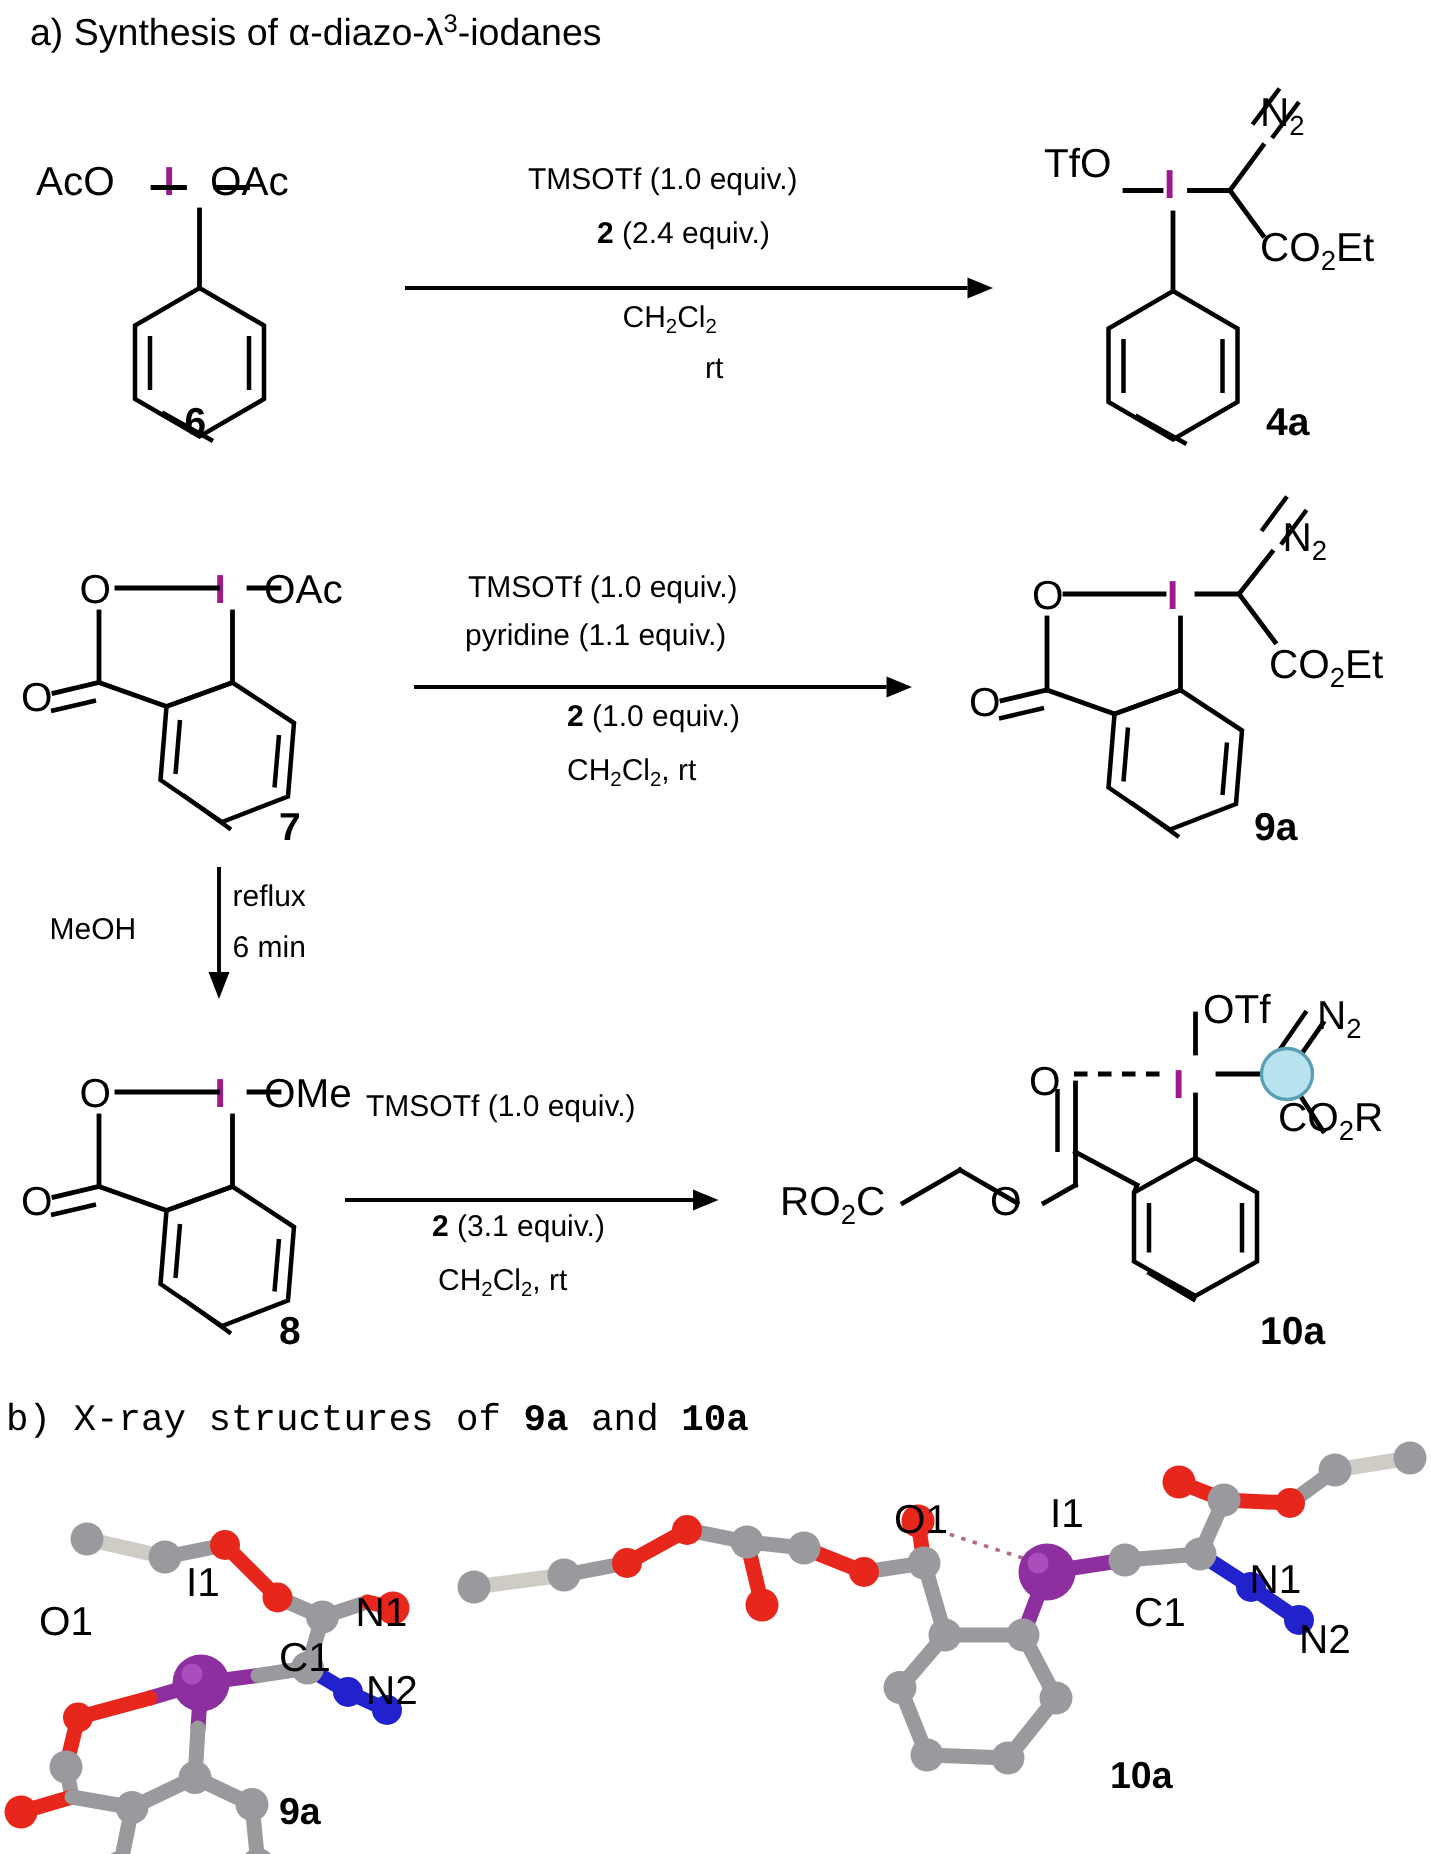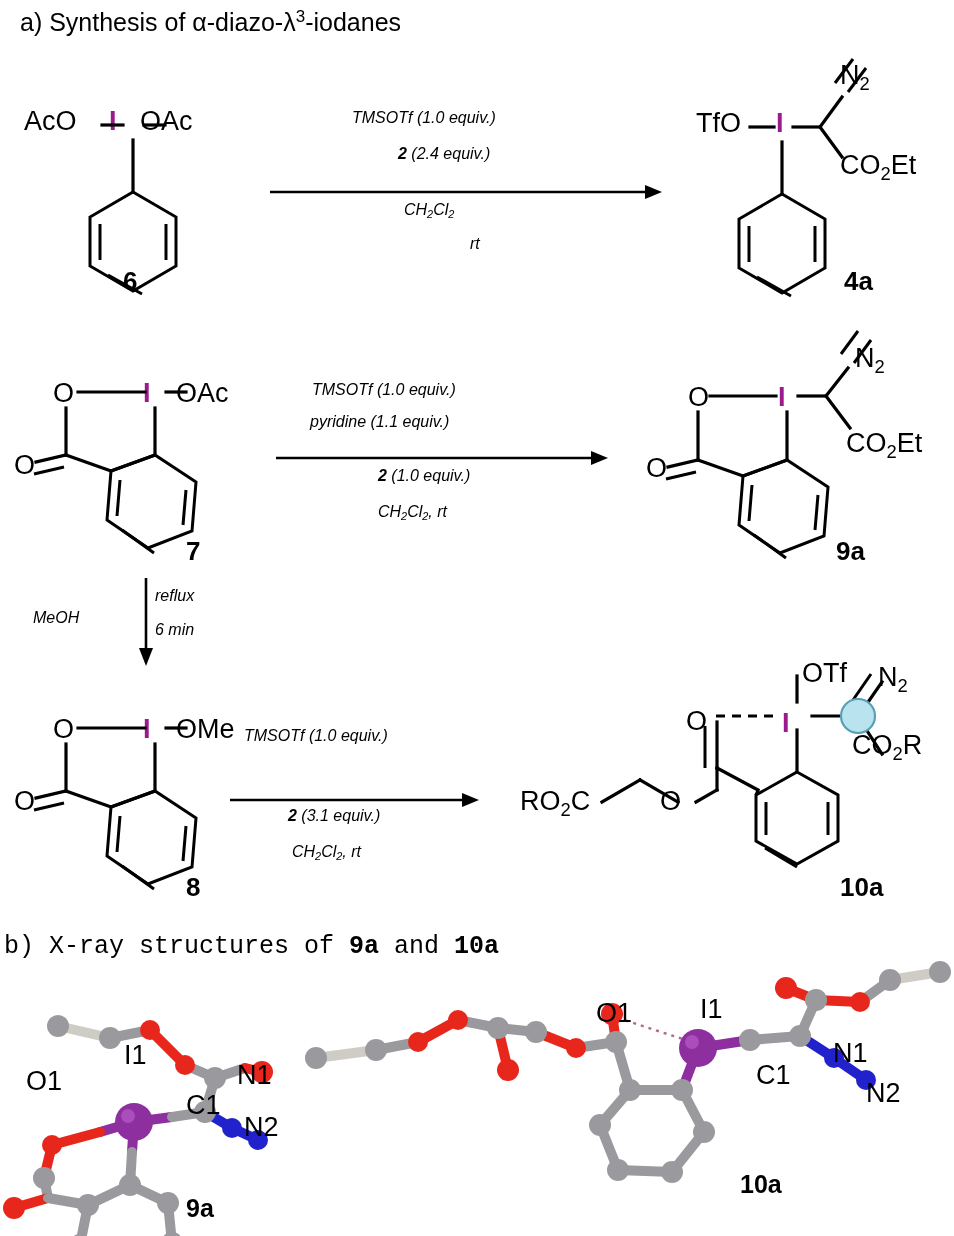--- a/index.html
+++ b/index.html
@@ -3,21 +3,21 @@
 <meta charset="utf-8">
 <style>
   html,body{margin:0;padding:0;background:#fff;}
   body{width:954px;height:1236px;position:relative;
        font-family:"Liberation Sans",sans-serif;color:#000;overflow:hidden;}
   .t{position:absolute;white-space:nowrap;line-height:1;}
   .panel-title{font-size:25px;}
   .bold{font-weight:bold;}
   .lblbig{font-size:27px;}
   .cmpd{font-size:26px;font-weight:bold;}
-  .cond{font-size:16px;font-style:italic;}
+  .cond{font-size:20px;}
   sub{font-size:0.68em;vertical-align:baseline;position:relative;top:.30em;}
   sup{font-size:0.68em;vertical-align:baseline;position:relative;top:-.55em;}
   .iod{color:#9C1A8E;font-weight:bold;}
   svg{position:absolute;overflow:visible;}
   .bond{stroke:#000;stroke-width:3.2;fill:none;stroke-linecap:square;}
   .bondthin{stroke:#000;stroke-width:3;fill:none;}
   .dash{stroke:#000;stroke-width:3.2;fill:none;stroke-dasharray:9 7;}
   .arrow{stroke:#000;stroke-width:2.6;fill:none;}
   .xr-bond-c{stroke:#9a9a9e;}
   .xr-bond-o{stroke:#e8271c;}
@@ -53,26 +53,26 @@
   <div class="t cmpd" style="left:123px;top:268px;">6</div>
 
   <div class="t cond" style="left:352px;top:110px;">TMSOTf (1.0 equiv.)</div>
   <div class="t cond" style="left:398px;top:146px;">
     <span class="bold">2</span><span> (2.4 equiv.)</span>
   </div>
   <svg width="400" height="24" style="left:270px;top:182px;">
     <line class="arrow" x1="0" y1="10" x2="375" y2="10"></line>
     <polygon points="375,3 392,10 375,17" fill="#000"></polygon>
   </svg>
-  <div class="t cond" style="left:404px;top:202px;">
+  <div class="t cond" style="left:415px;top:202px;">
     <span>CH</span><sub>2</sub><span>Cl</span><sub>2</sub>
   </div>
   <div class="t cond" style="left:470px;top:236px;">rt</div>
 
-  <div class="t lblbig" style="left:696px;top:110px;">TfO</div>
+  <div class="t lblbig" style="left:696px;top:96px;">TfO</div>
   <div class="t lblbig iod" style="left:776px;top:110px;">I</div>
   <div class="t lblbig" style="left:840px;top:62px;">
     <span>N</span><sub>2</sub>
   </div>
   <div class="t lblbig" style="left:840px;top:152px;">
     <span>CO</span><sub>2</sub><span>Et</span>
   </div>
 
   <svg width="250" height="200" style="left:690px;top:100px;">
     <line class="bond" x1="60" y1="27" x2="84" y2="27"></line>

